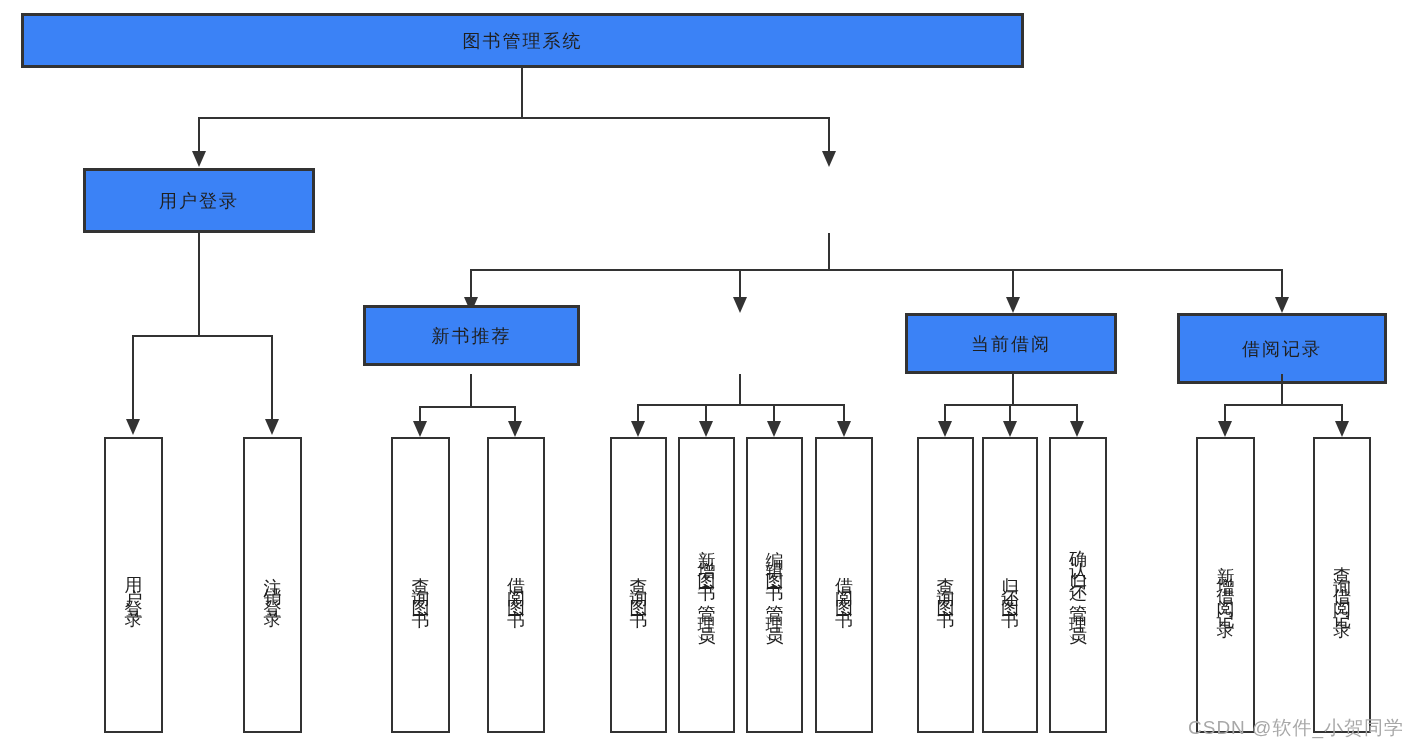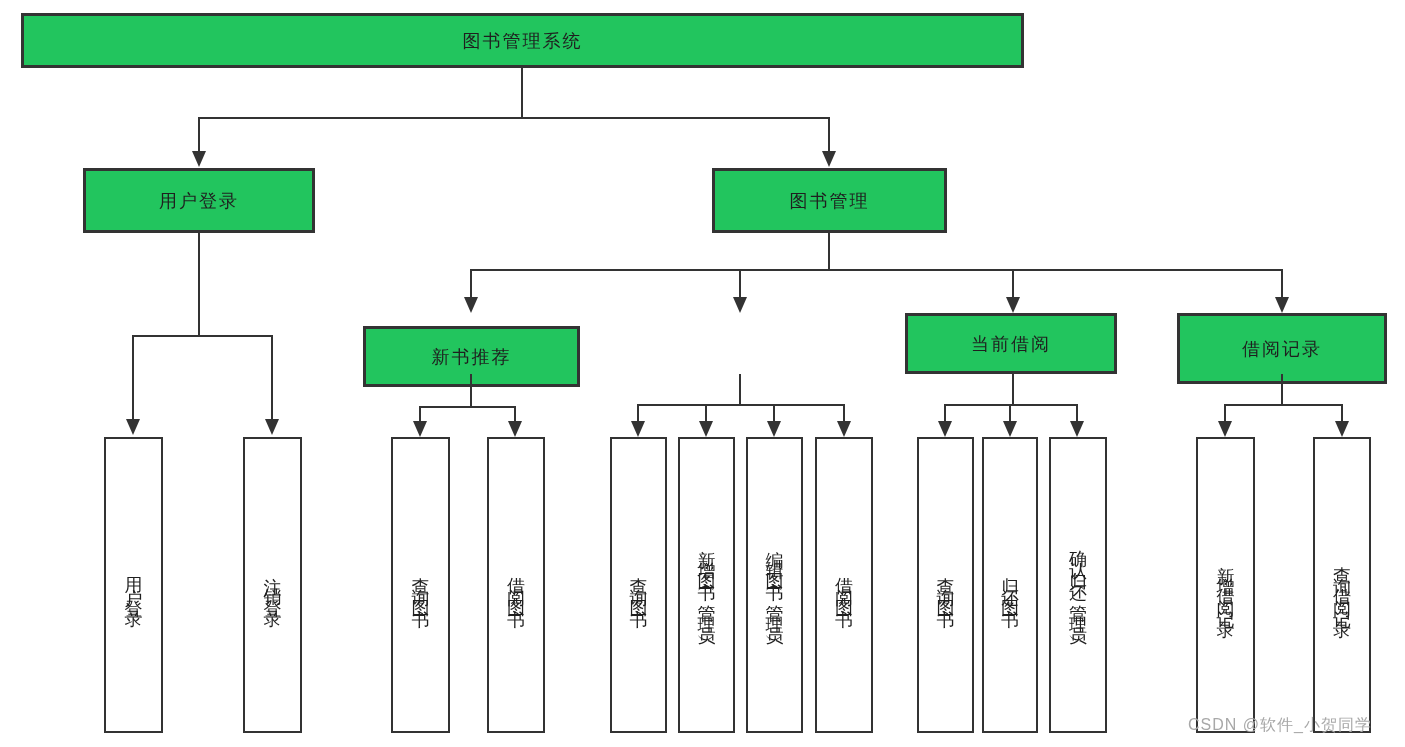--- a/index.html
+++ b/index.html
@@ -4,21 +4,21 @@
 <style>
   html,body { margin:0; padding:0; background:#ffffff; }
   #canvas {
     position:relative; width:1405px; height:747px;
     background:#ffffff; overflow:hidden;
     font-family:"Liberation Sans","DejaVu Sans",sans-serif;
     color:#1f1f1f;
   }
   .box {
     position:absolute; box-sizing:border-box;
-    border:3px solid #333333; background:#22c55e;
+    border:3px solid #333333; background:#3b82f6;
     display:flex; align-items:center; justify-content:center;
     font-size:18px; letter-spacing:2px; color:#1f1f1f;
   }
   .vbox {
     position:absolute; box-sizing:border-box;
     border:2px solid #333333; background:#ffffff;
     display:flex; align-items:center; justify-content:center;
   }
   .vtext {
     writing-mode:vertical-rl; text-orientation:mixed;
@@ -27,29 +27,29 @@
   }
   .v { position:absolute; width:2px; background:#333333; }
   .h { position:absolute; height:2px; background:#333333; }
   .ah {
     position:absolute; width:0; height:0;
     border-left:7px solid transparent; border-right:7px solid transparent;
     border-top:16px solid #333333;
   }
   #watermark {
     position:absolute; left:1188px; top:715px;
-    font-size:16px; color:#a8a8a8; letter-spacing:1px;
+    font-size:19px; color:#a8a8a8; letter-spacing:1px;
     z-index:5; white-space:nowrap;
   }
 
   
   #b-root  { left:21px;  top:13px;  width:1003px; height:55px; }
   #b-l1-0  { left:83px;  top:168px; width:232px;  height:65px; }
   #b-l1-1  { left:712px; top:168px; width:235px;  height:65px; }
-  #b-l2-0  { left:363px; top:326px; width:217px;  height:61px; }
+  #b-l2-0  { left:363px; top:305px; width:217px;  height:61px; }
   #b-l2-1  { left:632px; top:313px; width:216px;  height:61px; }
   #b-l2-2  { left:905px; top:313px; width:212px;  height:61px; }
   #b-l2-3  { left:1177px;top:313px; width:210px;  height:71px; }
 
   .leaf { top:437px; height:296px; }
   #f-0  { left:104px;  width:59px; }
   #f-1  { left:243px;  width:59px; }
   #f-2  { left:391px;  width:59px; }
   #f-3  { left:487px;  width:58px; }
   #f-4  { left:610px;  width:57px; }
@@ -140,23 +140,20 @@
   <div class="v" id="c-root-stem"></div>
   <div class="h" id="c-top-h"></div>
   <div class="v" id="c-l1s-0"></div>
   <div class="v" id="c-l1s-1"></div>
   <div class="ah" id="a-l1-0"></div>
   <div class="ah" id="a-l1-1"></div>
 
   <div class="box" id="b-l1-0">
     <span>用户登录</span>
   </div>
-  <div class="box" id="b-l1-1">
-    <span>图书管理</span>
-  </div>
 
   <div class="v" id="c-ul-stem"></div>
   <div class="h" id="c-ul-h"></div>
   <div class="v" id="c-uls-0"></div>
   <div class="v" id="c-uls-1"></div>
   <div class="ah" id="a-ul-0"></div>
   <div class="ah" id="a-ul-1"></div>
 
   <div class="v" id="c-gm-stem"></div>
   <div class="h" id="c-gm-h"></div>

